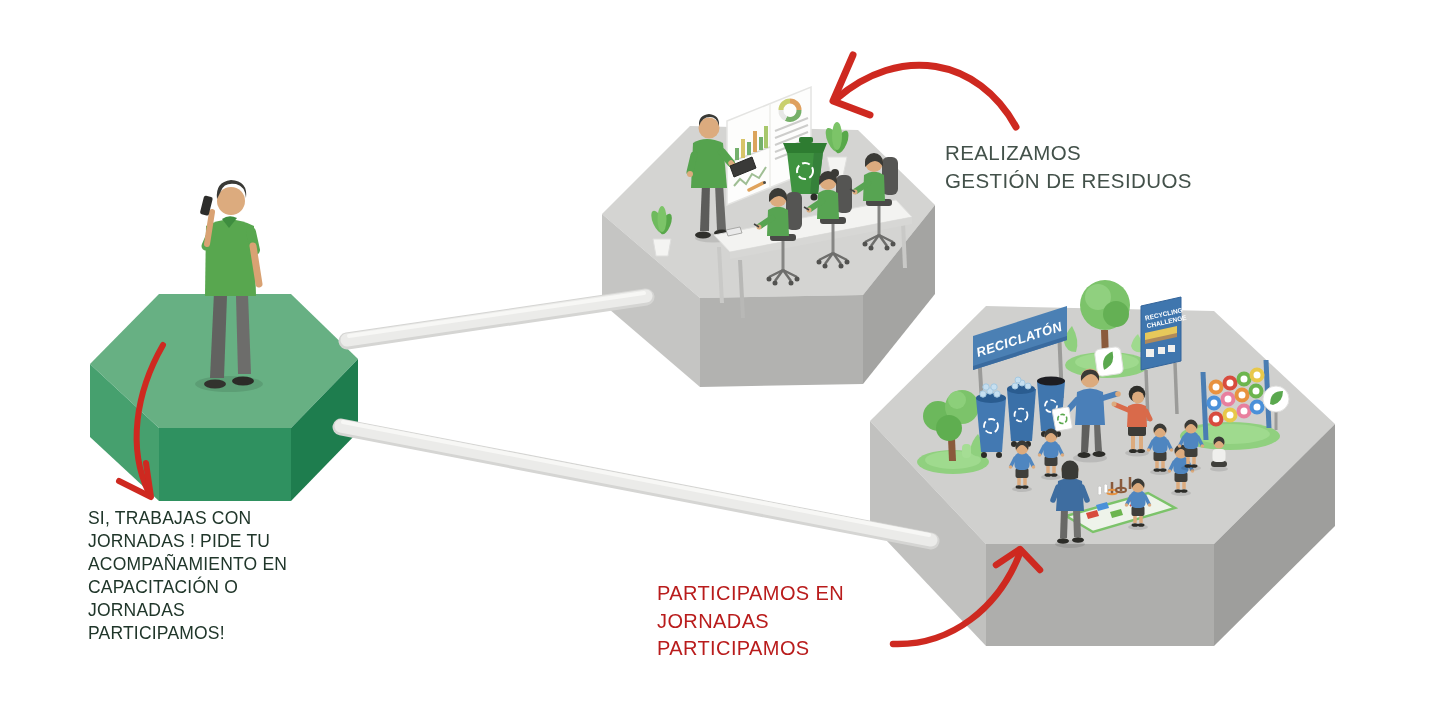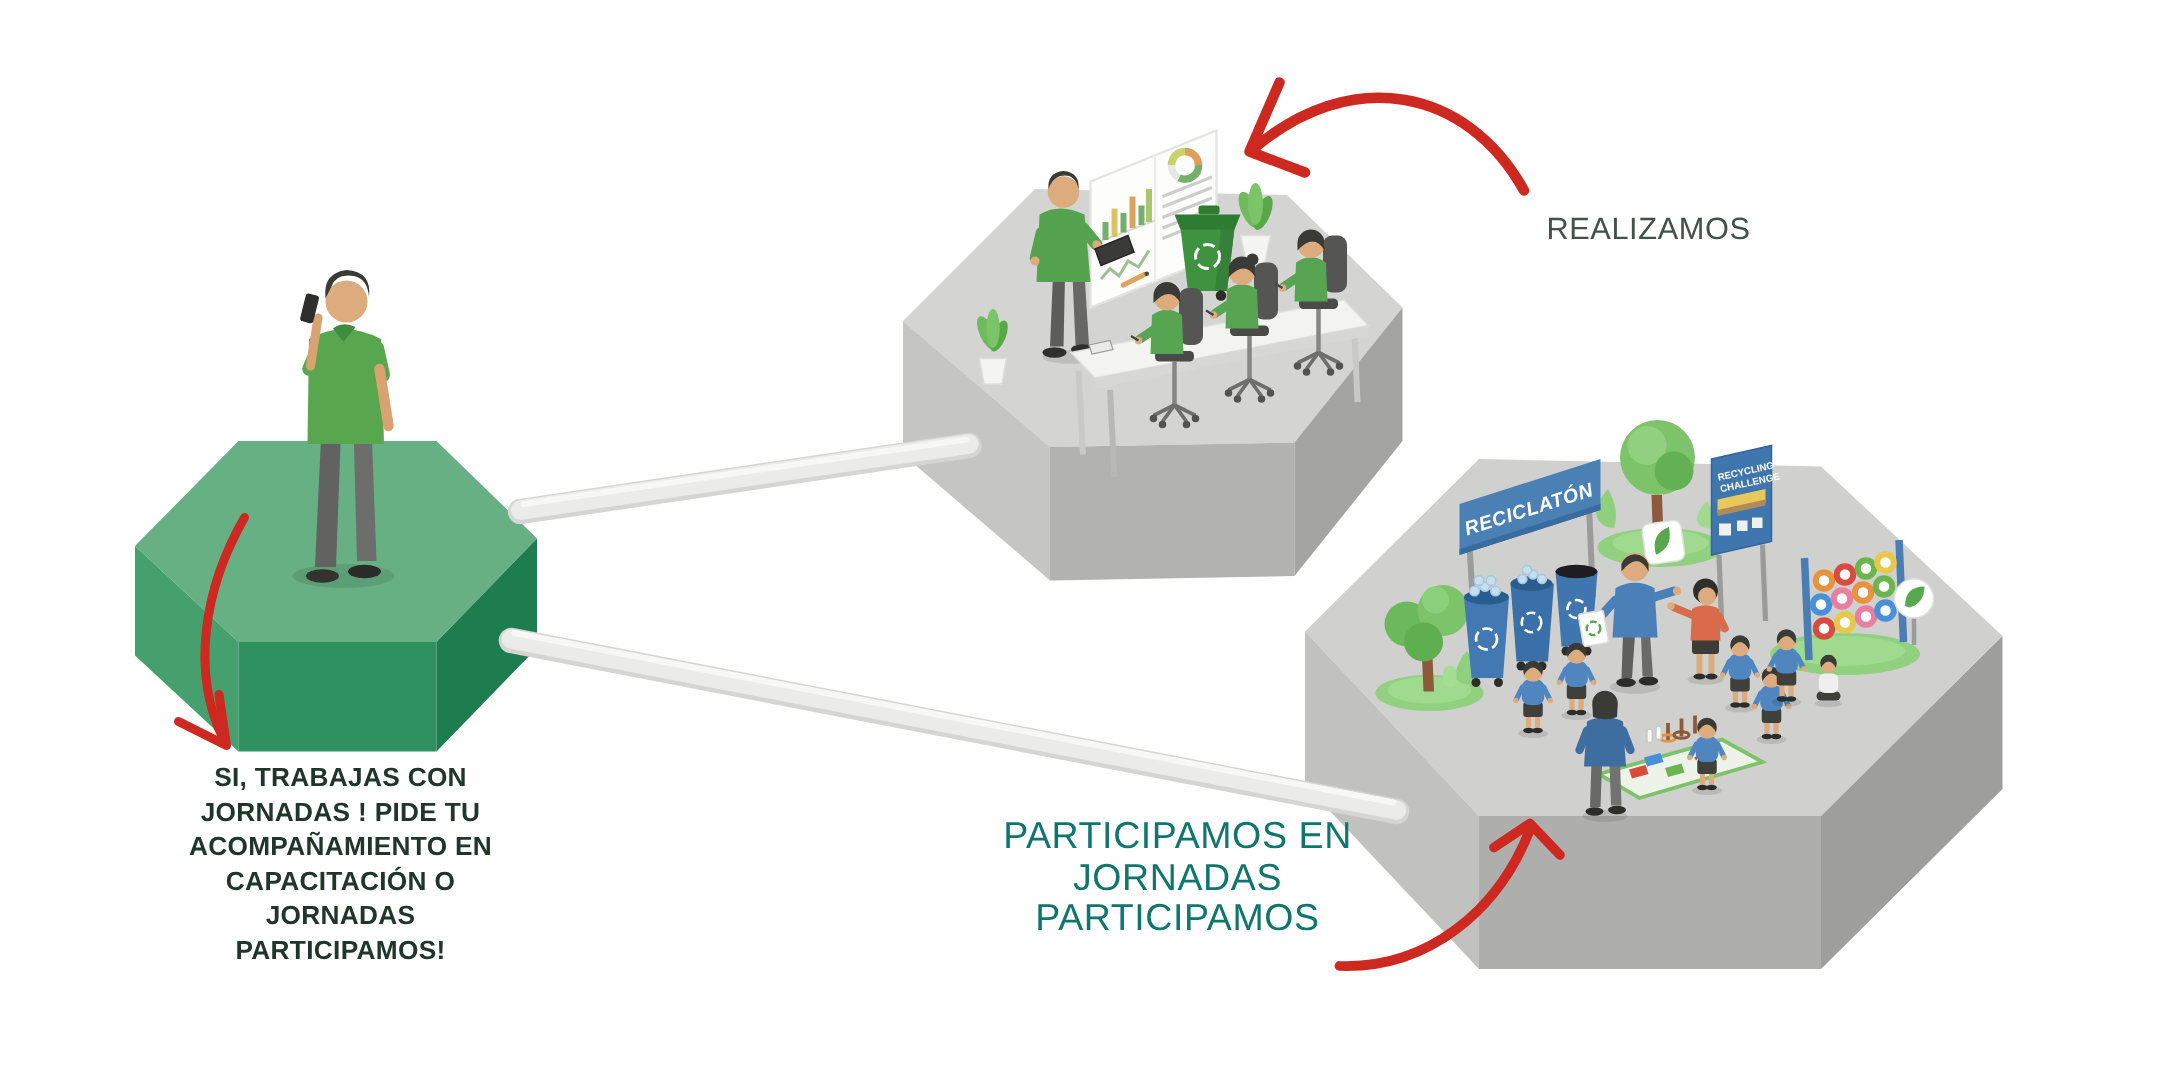--- a/index.html
+++ b/index.html
@@ -1,25 +1,25 @@
 <!DOCTYPE html>
 <html><head>
 <meta charset="utf-8">
 <style>
   html,body{margin:0;padding:0;background:#ffffff}
   .stage{position:relative;width:1440px;height:718px;background:#ffffff;overflow:hidden;
          font-family:"Liberation Sans",sans-serif}
   .stage>svg{position:absolute;left:0;top:0}
-  .caption{position:absolute;text-align:center}
+  .caption{position:absolute;}
   .caption-office{left:88px;top:507px;width:278px;font-size:17.5px;line-height:23px;
-                  font-weight:700;color:#20362a;letter-spacing:.2px}
+                  font-weight:400;color:#20362a;letter-spacing:.2px}
   .caption-training{left:945px;top:139px;width:308px;font-size:20.5px;line-height:27.5px;
                     color:#43514a;letter-spacing:.4px}
-  .caption-event{left:657px;top:544px;width:256px;font-size:25px;line-height:27.5px;
-                 color:#0f766e;letter-spacing:.4px}
+  .caption-event{left:657px;top:580px;width:256px;font-size:20px;line-height:27.5px;
+                 color:#b91c1c;letter-spacing:.4px}
 </style>
 </head>
 <body>
 
 <div class="stage">
 <svg width="1440" height="718" viewBox="0 0 1440 718">
 
   <g>
     <path d="M90,364 L159,294 L291,294 L358,359 L291,428 L159,428 Z" fill="#67b083"></path>
     <path d="M90,364 L159,428 L159,501 L90,437 Z" fill="#46a06e"></path>
@@ -494,20 +494,21 @@
     <div>SI, TRABAJAS CON</div>
     <div>JORNADAS ! PIDE TU</div>
     <div>ACOMPAÑAMIENTO EN</div>
     <div>CAPACITACIÓN O</div>
     <div>JORNADAS</div>
     <div>PARTICIPAMOS!</div>
   </div>
 
   <div class="caption caption-training">
     <div>REALIZAMOS</div>
+    <div>GESTIÓN DE RESIDUOS</div>
   </div>
 
   <div class="caption caption-event">
     <div>PARTICIPAMOS EN</div>
     <div>JORNADAS</div>
     <div>PARTICIPAMOS</div>
   </div>
 </div>
 
 </body></html>

